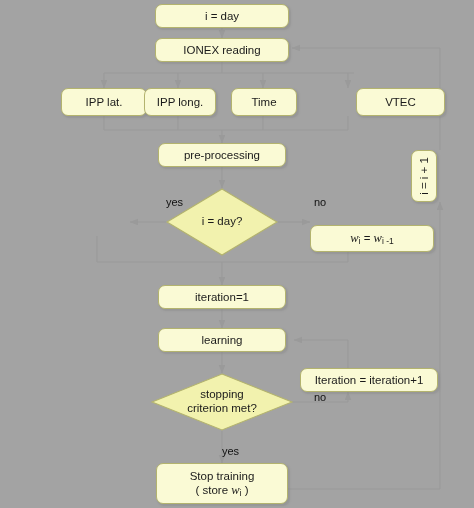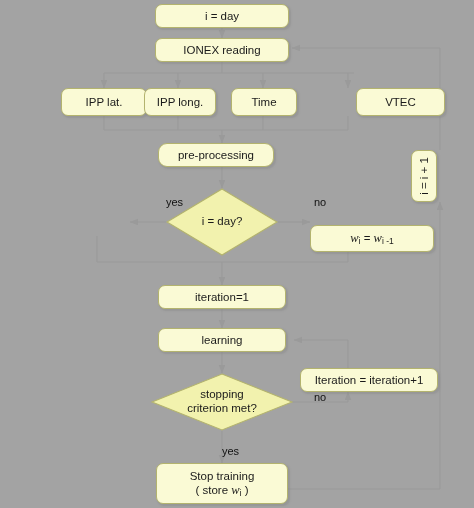--- a/index.html
+++ b/index.html
@@ -183,21 +183,21 @@
   <div class="node proc" style="left:144px; top:88px; width:72px; height:28px;">
     <span class="proc-inner">IPP long.</span>
   </div>
   <div class="node proc" style="left:231px; top:88px; width:66px; height:28px;justify-content:center;">
     <span class="proc-inner">Time</span>
   </div>
   <div class="node proc" style="left:312px; top:88px; width:89px; height:28px;margin-left:44px;">
     <span class="proc-inner">VTEC</span>
   </div>
 
-  <div class="node proc" style="left:158px; top:143px; width:116px; height:24px;border-radius:9px;">
+  <div class="node proc" style="left:158px; top:143px; width:128px; height:24px;">
     <span class="proc-inner">pre-processing</span>
   </div>
 
   <div class="diamond-wrap" style="left:166px; top:188px; width:112px; height:68px;">
     <svg width="112" height="68" viewBox="0 0 112 68">
       <polygon points="56,1 111,34 56,67 1,34" fill="#f2f2ae" stroke="#b3b36e" stroke-width="1.1"></polygon>
     </svg>
     <div class="diamond-label">i = day?</div>
   </div>
 

